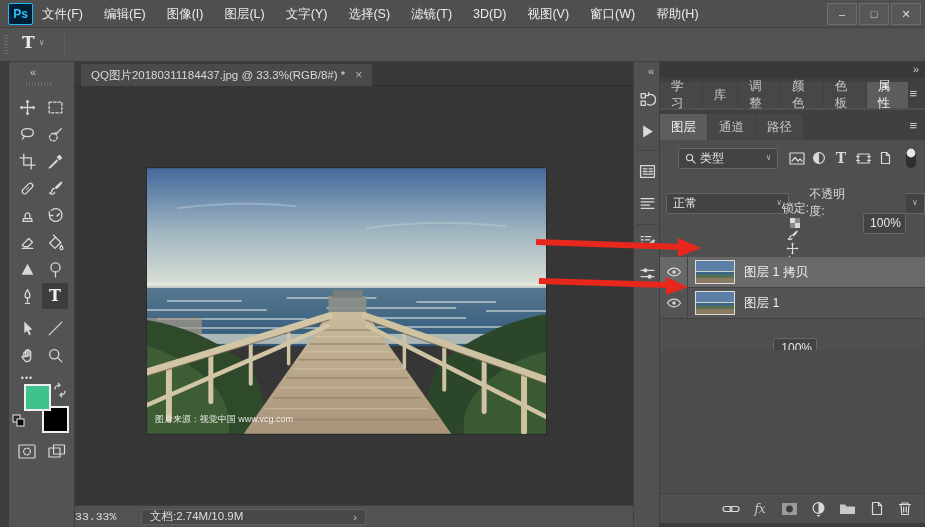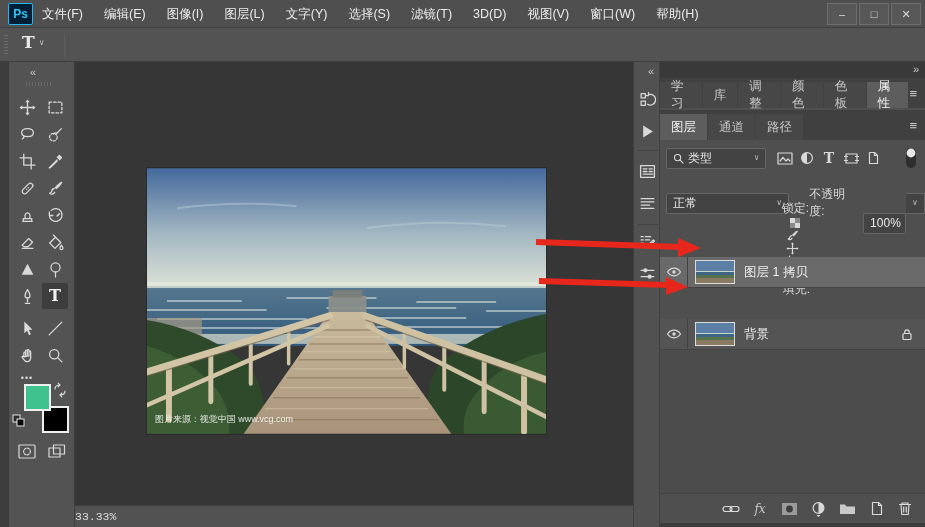--- a/index.html
+++ b/index.html
@@ -72,21 +72,21 @@
   .dock-sep{left:3px;width:21px;height:1px;background:#434343;}
 
   
   #panels{left:660px;top:62px;width:265px;height:465px;background:#4f4f4f;}
   .p-strip{left:0;top:0;width:265px;height:16px;background:#393939;}
   .tabrow{left:0;width:265px;height:30px;background:#404040;display:flex;align-items:flex-end;}
   .ptab{height:26px;display:flex;align-items:center;padding:0 11px;color:#c9c9c9;font-size:12.5px;background:#474747;margin-right:1px;}
   .ptab.active{background:#5d5d5d;color:#f2f2f2;}
   .tab-menu{margin-left:auto;margin-right:8px;color:#cfcfcf;font-size:13px;align-self:center;}
   .prow{left:0;width:265px;display:flex;align-items:center;}
-  .filter-dd{width:100px;height:21px;margin-left:6px;font-family:Liberation Mono, monospace;}
+  .filter-dd{width:100px;height:21px;margin-left:18px;font-family:Liberation Mono, monospace;}
   .f-ic{width:22px;height:20px;display:flex;align-items:center;justify-content:center;}
   .lbl{color:#d9d9d9;font-size:12px;}
   .val-dd{width:44px;height:21px;justify-content:flex-end;padding:2px 4px;margin-top:40px;}
   .caret-box{width:20px;height:21px;background:#434343;border:1px solid #666;border-left:none;display:flex;align-items:center;justify-content:center;}
 
   .layer-row{left:0;width:265px;height:31px;display:flex;align-items:center;border-bottom:1px solid #434343;background:#545454;}
   .layer-row.selected{background:#696969;}
   .eye-cell{width:28px;height:31px;display:flex;align-items:center;justify-content:center;border-right:1px solid #434343;flex:none;}
   .thumb{width:40px;height:24px;margin:0 9px 0 7px;border:1px solid #dcdcdc;flex:none;
          background:linear-gradient(#5c7fa6 0 44%,#c9d4cf 44% 52%,#3f6585 52% 62%,#57724f 62% 78%,#8a7a62 78% 100%);}
@@ -345,20 +345,26 @@
     </div>
     <div class="tool abs" style="left:44px;top:376px;">
       <svg width="18" height="15" viewBox="0 0 18 15">
           <rect class="ico" x="1" y="4" width="11" height="9"></rect>
           <rect class="ico" x="5.5" y="1" width="11" height="9"></rect>
         </svg>
     </div>
   </div>
 
   <div id="docarea" class="abs">
+    <div id="tabstrip" class="abs">
+      <div class="doc-tab abs">
+        <span>QQ图片20180311184437.jpg @ 33.3%(RGB/8#) *</span>
+        <span class="tab-close">×</span>
+      </div>
+    </div>
     <div id="canvas" class="abs">
       <svg id="photo" class="abs" viewBox="0 0 400 266">
         <defs>
           <linearGradient id="sky" x1="0" y1="0" x2="0" y2="1">
             <stop offset="0" stop-color="#44699c"></stop>
               <stop offset="0.55" stop-color="#a3b8c2"></stop>
               <stop offset="1" stop-color="#dde2d7"></stop>
           </linearGradient>
           <linearGradient id="sea" x1="0" y1="0" x2="0" y2="1">
             <stop offset="0" stop-color="#57788f"></stop>
@@ -419,20 +425,24 @@
         <g stroke="#6e5f49" stroke-width="1.3" opacity="0.6">
           <path d="M-6 210 L183 152M406 218 L219 152"></path>
         </g>
         <text x="8" y="254" font-size="9" fill="#ffffff" opacity="0.85">图片来源：视觉中国 www.vcg.com</text>
       </svg>
     </div>
   </div>
 
   <div id="statusbar" class="abs">
     <span class="status-zoom">33.33%</span>
+    <div class="status-field">
+      <span>文档:2.74M/10.9M</span>
+      <span class="status-chevron">›</span>
+    </div>
   </div>
 
   <div id="dock" class="abs">
     <div class="dock-collapse abs">«</div>
     <div class="dock-ic abs" style="top:28px;">
       <svg width="17" height="17" viewBox="0 0 16 16">
           <rect class="ico" x="2" y="2.5" width="4" height="4"></rect>
           <rect class="ico" x="2" y="9.5" width="4" height="4"></rect>
           <path class="ico" d="M9 3.5a5 5 0 1 1-1 9"></path>
           <path class="ico" d="M9 1.5v2.8H6.4"></path>
@@ -597,35 +607,29 @@
     <div class="layer-row selected abs" style="top:195px;">
       <div class="eye-cell">
         <svg width="16" height="12" viewBox="0 0 16 12">
             <path class="ico" d="M1.5 6S4 2.2 8 2.2 14.5 6 14.5 6 12 9.8 8 9.8 1.5 6 1.5 6z"></path>
             <circle cx="8" cy="6" r="1.7" fill="#d9d9d9"></circle>
           </svg>
       </div>
       <div class="thumb"></div>
       <span class="layer-name">图层 1 拷贝</span>
     </div>
-    <div class="layer-row abs" style="top:257px;">
+    <div class="layer-row abs" style="top:226px;">
       <div class="eye-cell">
         <svg width="16" height="12" viewBox="0 0 16 12">
             <path class="ico" d="M1.5 6S4 2.2 8 2.2 14.5 6 14.5 6 12 9.8 8 9.8 1.5 6 1.5 6z"></path>
             <circle cx="8" cy="6" r="1.7" fill="#d9d9d9"></circle>
           </svg>
       </div>
       <div class="thumb"></div>
-      <span class="layer-name">背景</span>
-      <span class="layer-lock">
-        <svg width="12" height="13" viewBox="0 0 12 13">
-            <rect class="ico" x="2" y="5.5" width="8" height="6" rx="1"></rect>
-            <path class="ico" d="M3.8 5.5V4a2.2 2.2 0 0 1 4.4 0v1.5"></path>
-          </svg>
-      </span>
+      <span class="layer-name">图层 1</span>
     </div>
     <div class="layers-empty abs"></div>
 
     <div class="layers-bottombar abs">
       <div class="lb-ic">
         <svg width="18" height="12" viewBox="0 0 18 12">
             <rect class="ico" x="1" y="3.5" width="9" height="5" rx="2.5"></rect>
             <rect class="ico" x="8" y="3.5" width="9" height="5" rx="2.5"></rect>
           </svg>
       </div>

